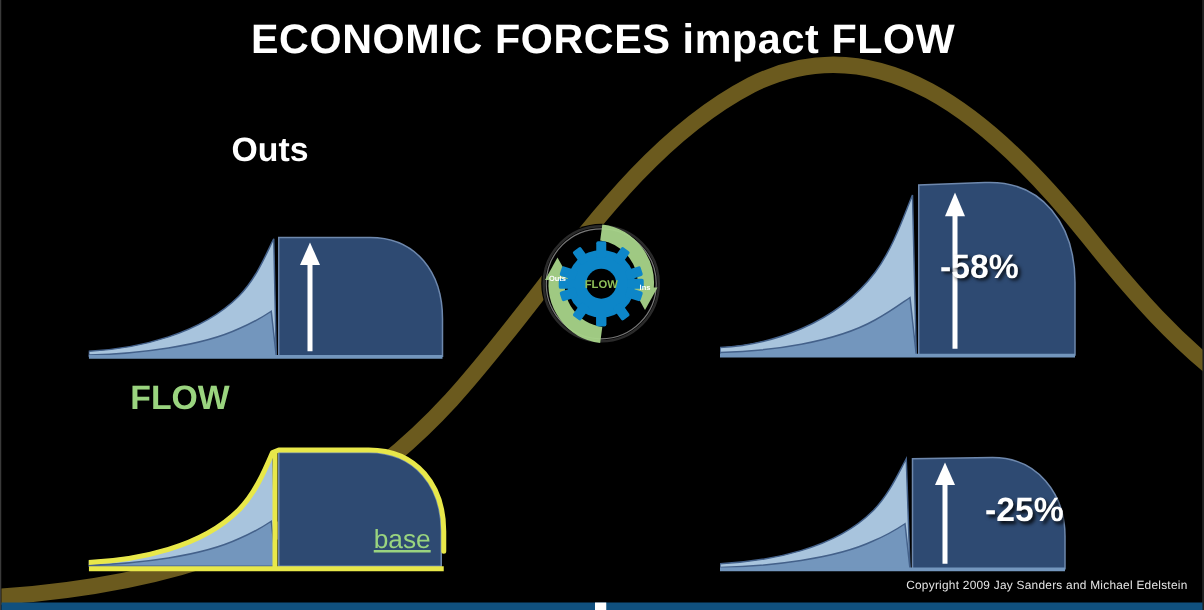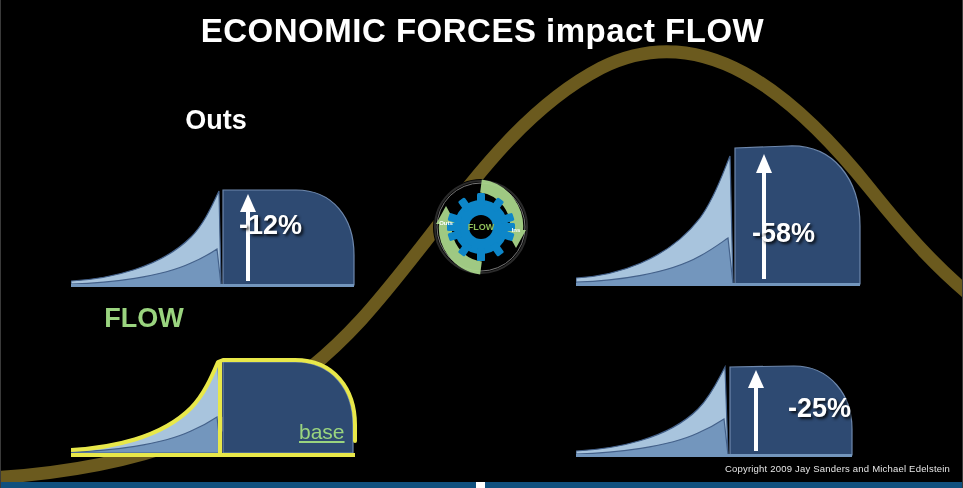--- a/index.html
+++ b/index.html
@@ -153,21 +153,20 @@
       <path d="M 152 122 L 152 27 L 225 27 C 262 27, 283 55, 283 92 L 283 122 Z" fill="#2e4a72" stroke="#6e88ad" stroke-width="1.2"></path>
 
       <rect x="0" y="121" width="283" height="3" fill="#7396bd"></rect>
 
       <g>
         <line x1="177" y1="118" x2="177" y2="42" stroke="#ffffff" stroke-width="4"></line>
         <polygon points="177,31 169,49 185,49" fill="#ffffff"></polygon>
       </g>
     </svg>
 
-    <div class="delta-label" style="left:168px; top:105px; font-size:27px;">-12%</div>
   </div>
 
   <div class="panel" style="left:70px; top:303px; width:290px; height:165px;">
     <div class="panel-title green" style="top:0px; font-size:27px; left:-72px; width:290px;">FLOW</div>
 
     <svg class="panel-chart" style="top:42px;" width="290" height="120" viewBox="0 0 290 120">
 
       <path d="M 0 104 C 40 102, 90 92, 120 62 C 133 49, 141 30, 147 18 L 150 108 L 0 108 Z" fill="#a8c4dd" stroke="#44618a" stroke-width="1.2"></path>
 
       <path d="M 0 107 C 40 106, 90 100, 120 86 C 132 81, 140 76, 146 72 L 150 108 L 0 108 Z" fill="#7396bd" stroke="#44618a" stroke-width="1.2"></path>
@@ -196,21 +195,21 @@
       <path d="M 159 166 L 159 30 L 212 28 C 258 26, 284 62, 284 108 L 284 166 Z" fill="#2e4a72" stroke="#6e88ad" stroke-width="1.2"></path>
 
       <rect x="0" y="165" width="284" height="3" fill="#7396bd"></rect>
 
       <g>
         <line x1="188" y1="161" x2="188" y2="48" stroke="#ffffff" stroke-width="4"></line>
         <polygon points="188,36 180,55 196,55" fill="#ffffff"></polygon>
       </g>
     </svg>
 
-    <div class="delta-label" style="left:176px; top:148px; font-size:27px;">-58%</div>
+    <div class="delta-label" style="left:176px; top:128px; font-size:27px;">-58%</div>
   </div>
 
   <div class="panel" style="left:575px; top:303px; width:300px; height:165px;">
 
     <svg class="panel-chart" style="top:50px;" width="300" height="112" viewBox="0 0 300 112">
 
       <path d="M 0 98 C 40 96, 92 86, 122 56 C 135 43, 143 25, 149 14 L 152 102 L 0 102 Z" fill="#a8c4dd" stroke="#44618a" stroke-width="1.2"></path>
 
       <path d="M 0 101 C 40 100, 92 94, 122 80 C 134 75, 142 70, 148 66 L 152 102 L 0 102 Z" fill="#7396bd" stroke="#44618a" stroke-width="1.2"></path>
 

